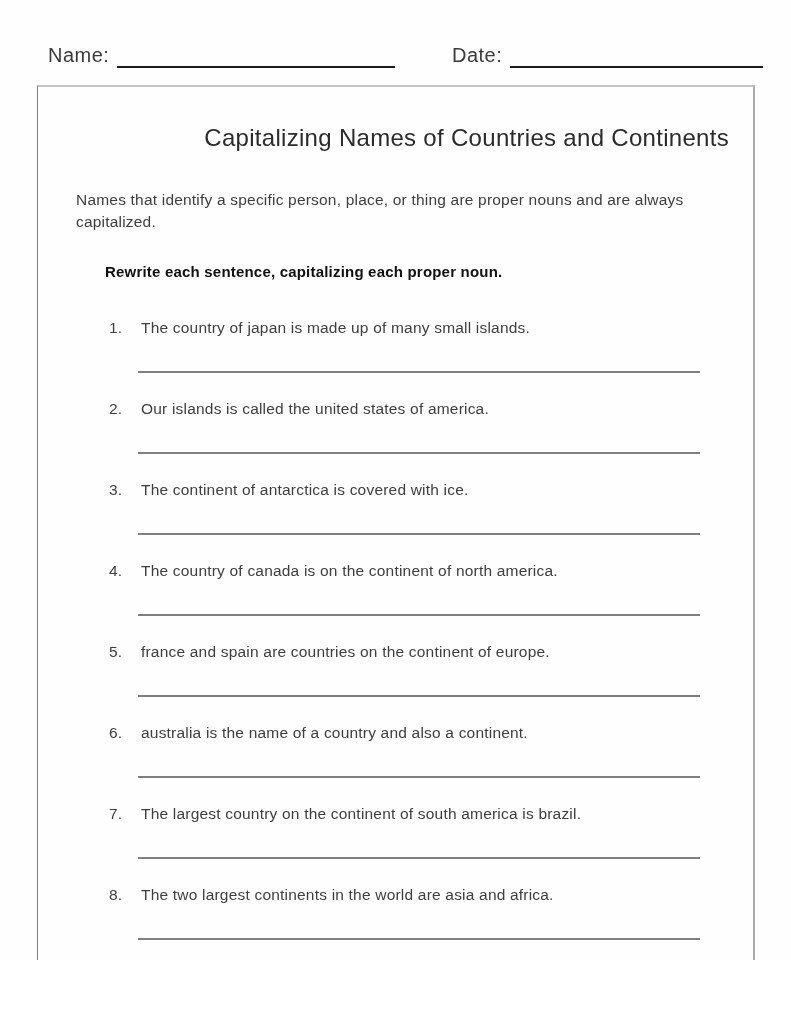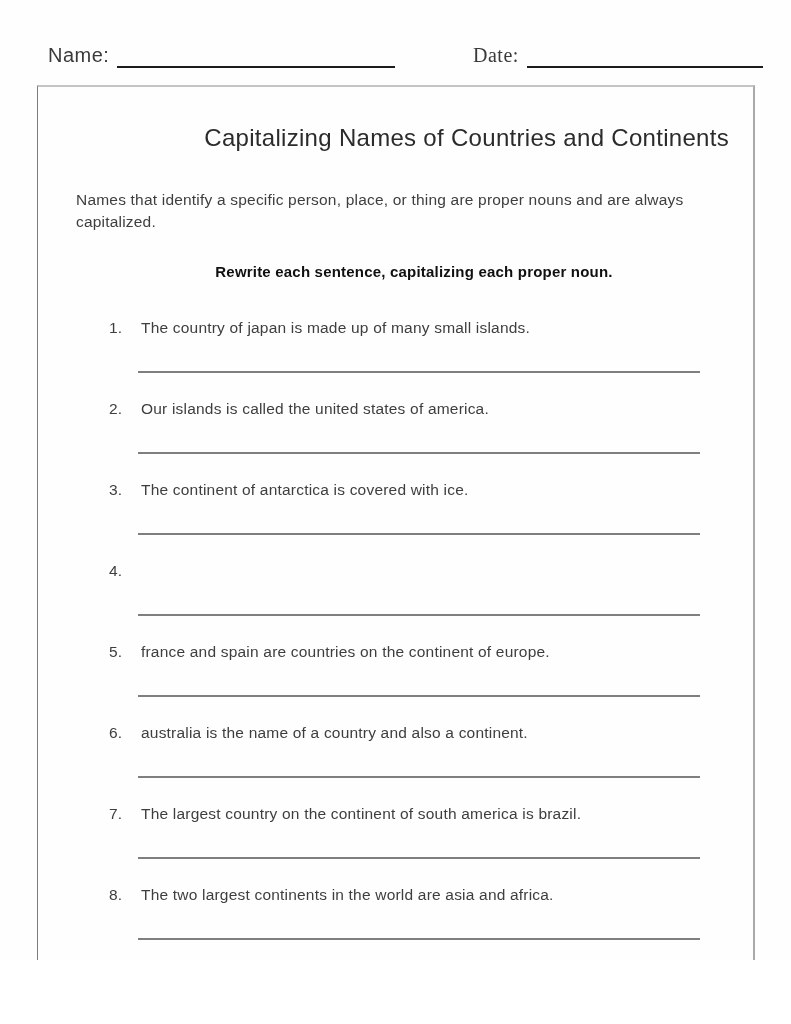--- a/index.html
+++ b/index.html
@@ -25,21 +25,21 @@
     left: 48px;
     right: 36px;
     display: flex;
     align-items: flex-end;
   }
   .field-group {
     display: flex;
     align-items: flex-end;
   }
   .name-group { width: 347px; }
-  .date-group { margin-left: 78px; flex: 1; font-family: Liberation Serif, serif; }
+  .date-group { margin-left: 57px; flex: 1; }
   .field-label {
     font-size: 20px;
     color: #3a3a3a;
     letter-spacing: 0.5px;
     line-height: 26px;
     white-space: nowrap;
   }
   .field-line {
     flex: 1;
     height: 24px;
@@ -76,21 +76,20 @@
     color: #3e3e3e;
     letter-spacing: 0.2px;
   }
   .instruction {
     margin: 29px 30px 0 67px;
     font-size: 15px;
     line-height: 20px;
     font-weight: bold;
     color: #101010;
     letter-spacing: 0.2px;
-    text-align: center;
   }
 
   
   .items {
     margin-top: 35px;
   }
   .item { margin-top: 0; padding-left: 71px; padding-right: 30px; }
   .item + .item { margin-top: 25px; }
   .sentence-row {
     display: flex;
@@ -168,20 +167,21 @@
         <div class="sentence-row">
           <span class="item-number">3.</span>
           <span class="item-text">The continent of antarctica is covered with ice.</span>
         </div>
         <div class="answer-line"></div>
       </div>
 
       <div class="item">
         <div class="sentence-row">
           <span class="item-number">4.</span>
+          <span class="item-text">The country of canada is on the continent of north america.</span>
         </div>
         <div class="answer-line"></div>
       </div>
 
       <div class="item">
         <div class="sentence-row">
           <span class="item-number">5.</span>
           <span class="item-text">france and spain are countries on the continent of europe.</span>
         </div>
         <div class="answer-line"></div>

